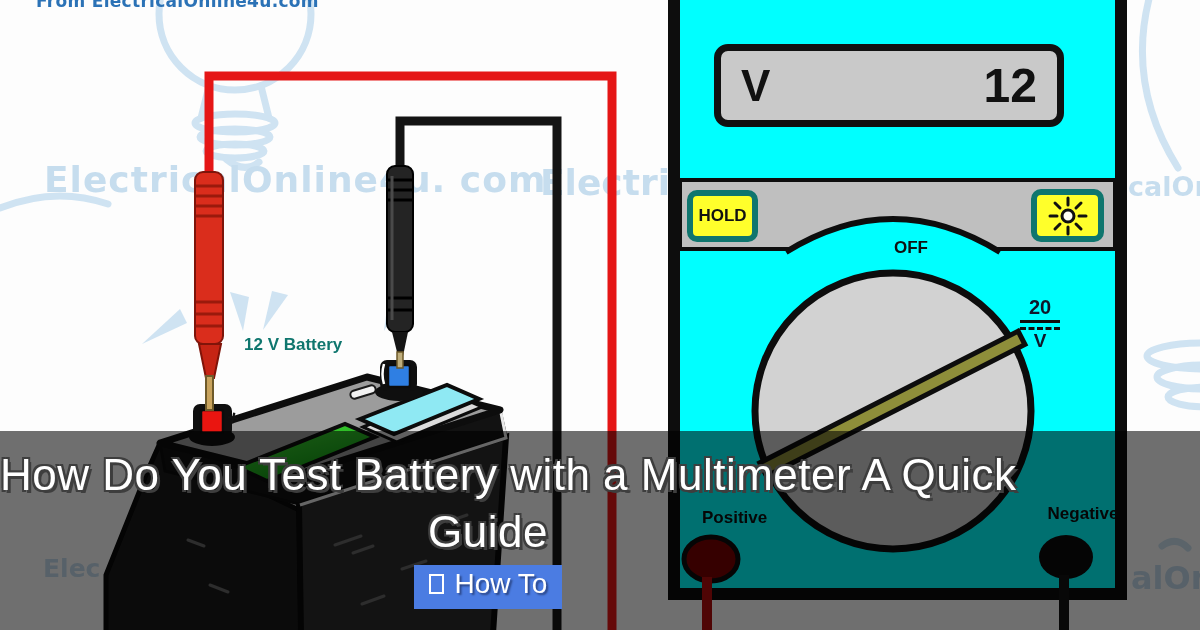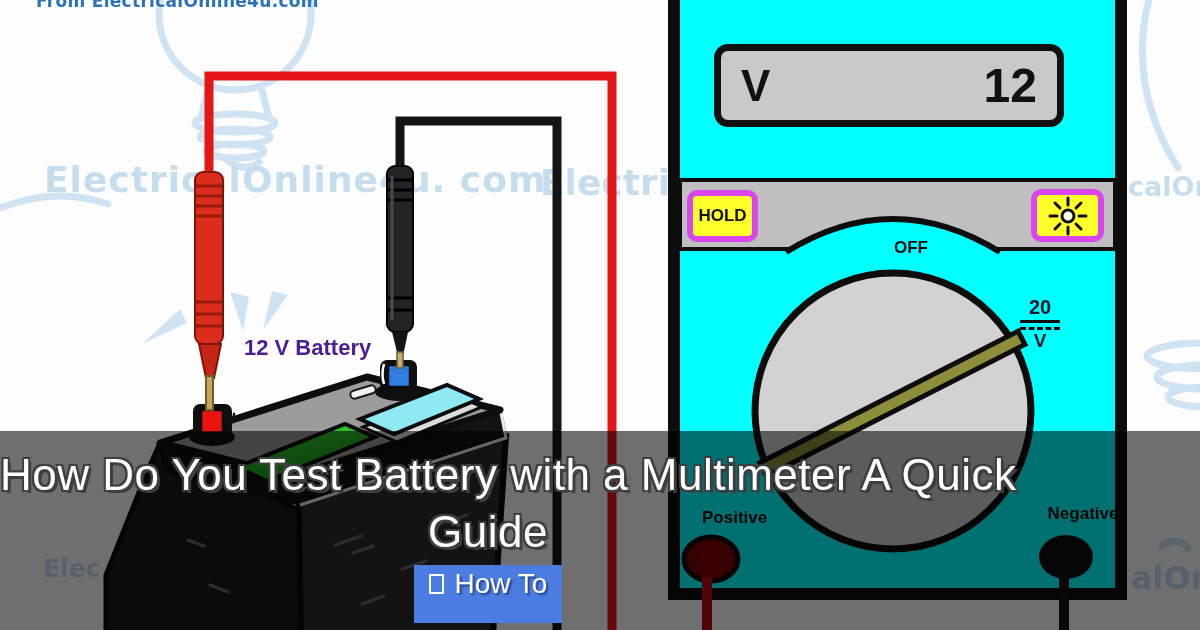--- a/index.html
+++ b/index.html
@@ -12,47 +12,47 @@
   
   .wm-text{font-family:"DejaVu Sans",sans-serif;font-weight:bold;color:#c6ddee;white-space:nowrap;}
   .credit{font-family:"DejaVu Sans",sans-serif;font-weight:bold;color:#2b72b6;font-size:17px;letter-spacing:.3px;white-space:nowrap;}
   .wm-main{left:44px;top:159px;font-size:36px;letter-spacing:1px;}
   .wm-mid{left:540px;top:162px;font-size:36px;width:130px;overflow:hidden;}
   .wm-rt{left:1128px;top:171px;font-size:27px;}
   .wm-rb{left:1131px;top:559px;font-size:32px;}
   .wm-bl{left:16px;top:554px;font-size:25px;margin-left:27px;}
 
   
-  .battery-label{left:244px;top:335px;font-size:22px;font-weight:bold;color:#4c1d95;white-space:nowrap;}
+  .battery-label{left:244px;top:335px;font-size:17px;font-weight:bold;color:#0f766e;white-space:nowrap;}
   .plus-mark{left:227px;top:406px;font-size:21px;font-weight:bold;color:#111;transform:rotate(12deg);}
 
   
   .mm-display{left:714px;top:44px;width:350px;height:83px;background:#c9c9c9;border:7px solid #111;border-radius:14px;
     display:flex;align-items:center;justify-content:space-between;padding:0 20px;}
   .mm-display .unit{font-size:44px;font-weight:bold;color:#111;}
   .mm-display .value{font-size:48px;font-weight:bold;color:#111;}
-  .mm-btn{background:#ffff2b;border:6px solid #d946ef;border-radius:10px;display:flex;align-items:center;justify-content:center;}
+  .mm-btn{background:#ffff2b;border:6px solid #0f766e;border-radius:10px;display:flex;align-items:center;justify-content:center;}
   .btn-hold{left:687px;top:190px;width:71px;height:52px;font-size:17px;font-weight:bold;color:#111;}
   .btn-light{left:1031px;top:189px;width:73px;height:53px;}
   .mm-off{left:858px;top:238px;width:70px;text-align:right;font-size:17px;font-weight:bold;color:#101010;}
   .mm-range{left:1012px;top:296px;width:56px;text-align:center;color:#0f172a;}
   .mm-range .rv{font-size:20px;font-weight:bold;line-height:22px;}
   .mm-range .sep-solid{width:40px;margin:2px auto 0;border-top:3px solid #101010;}
   .mm-range .sep-dashed{width:40px;margin:4px auto 0;border-top:3px dashed #101010;}
   .mm-range .ru{font-size:19px;font-weight:bold;line-height:20px;margin-top:1px;}
   .port-label{font-size:17px;font-weight:bold;color:#0e0e0e;text-align:center;padding-left:34px;}
   .lbl-pos{left:668px;top:508px;width:88px;}
   .lbl-neg{left:1010px;top:504px;width:112px;}
 
   
   .overlay{left:0;top:431px;width:1200px;height:199px;background:rgba(0,0,0,0.56);}
   .caption{left:0;top:446px;width:976px;text-align:center;color:#fff;}
   .title-line{font-size:44px;line-height:57px;letter-spacing:.5px;white-space:nowrap;
     text-shadow:-2px -2px 0 #3e3e3e,2px -2px 0 #3e3e3e,-2px 2px 0 #3e3e3e,3px 3px 0 #3e3e3e;}
-  .badge{display:inline-flex;align-items:center;margin-top:5px;padding:3px 15px 23px;background:#4b7ce2;color:#fff;
+  .badge{display:inline-flex;align-items:center;margin-top:5px;padding:3px 15px 9px;background:#4b7ce2;color:#fff;
     font-size:28px;line-height:32px;text-shadow:2px 2px 2px rgba(0,0,20,.45);}
   .tofu{display:inline-block;width:15px;height:20px;border:2px solid #fff;margin-right:11px;}
 </style>
 </head>
 <body>
 
 <div id="canvas">
 
   <svg class="abs z1" width="1200" height="630" viewBox="0 0 1200 630">
     <g stroke="#cfe3f2" fill="none" stroke-width="7" stroke-linecap="round">

